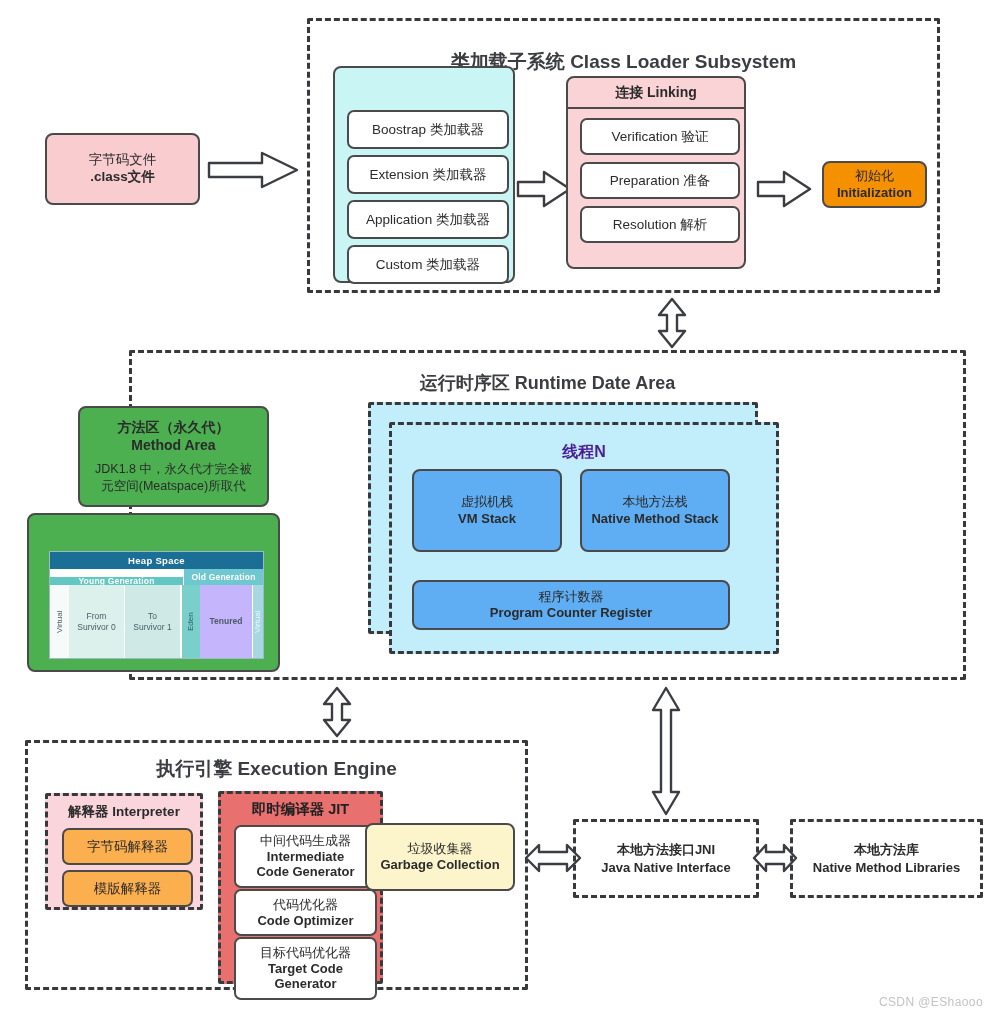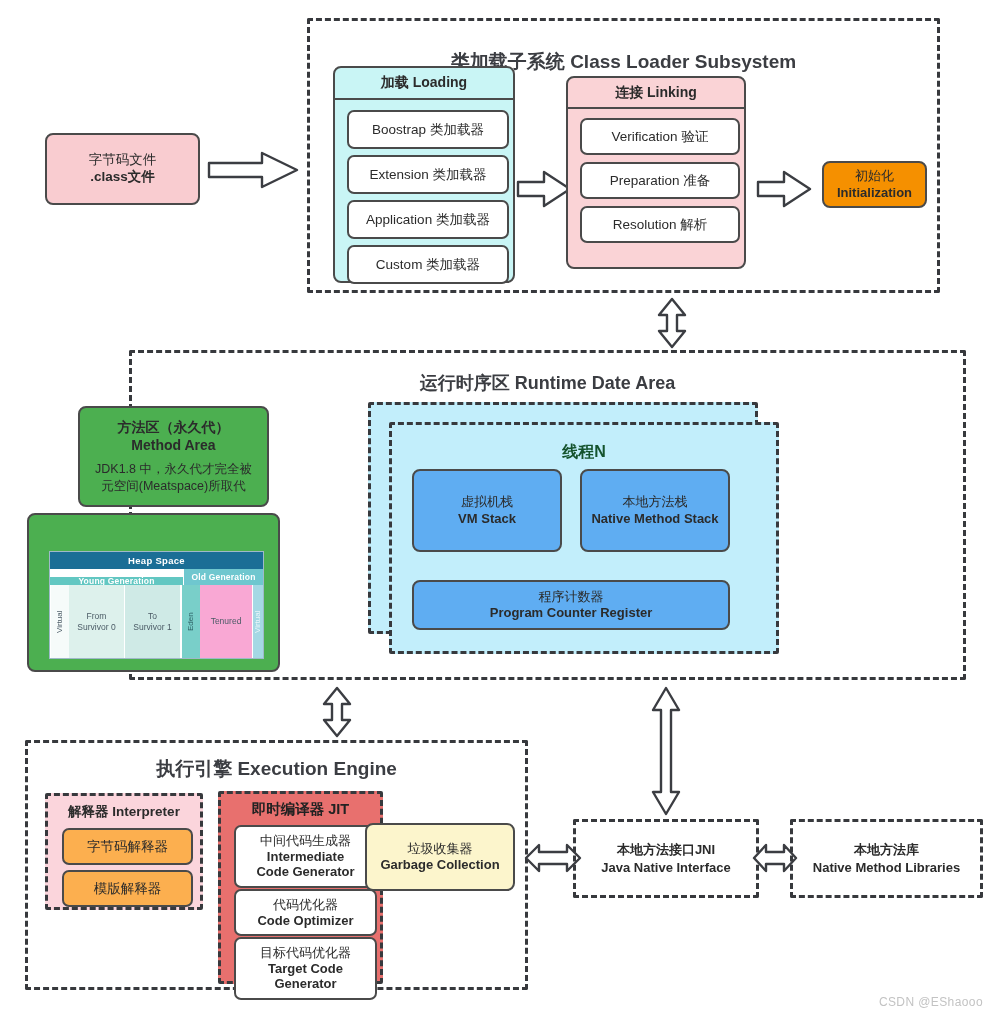--- a/index.html
+++ b/index.html
@@ -123,34 +123,34 @@
   .seg{
     font-size:8.5px;color:#4b5b66;
     display:flex;align-items:center;justify-content:center;
     text-align:center;line-height:1.25;border-right:1px solid #ffffff;
   }
   .seg.vert{writing-mode:vertical-rl;transform:rotate(180deg);font-size:8px;}
   #seg-virtual1{flex:0 0 18px;background:#f6fbfa;}
   #seg-from{flex:0 0 55px;background:#ddf1ec;}
   #seg-to{flex:0 0 55px;background:#cfeae6;}
   #seg-eden{flex:0 0 18px;background:#79cfc9;color:#2c5f63;}
-  #seg-tenured{flex:0 0 52px;background:#f9a8d4;}
+  #seg-tenured{flex:0 0 52px;background:#c4b5fd;font-weight:bold;}
   #seg-virtual2{flex:1;background:#a5d8e4;color:#e9f6fa;border-right:none;}
 
   #thread-stack-ghost{
     left:368px;top:402px;width:390px;height:232px;
     background:#c2eefb;border:3px dashed #37393d;border-radius:2px;
   }
   #thread-panel{
     left:389px;top:422px;width:390px;height:232px;
     background:#c2eefb;border:3px dashed #37393d;border-radius:2px;
   }
   #thread-title{
     position:absolute;left:0;top:17px;width:100%;text-align:center;
-    font-size:16px;font-weight:bold;color:#14532d;
+    font-size:16px;font-weight:bold;color:#4c1d95;
   }
   #vm-stack{left:20px;top:44px;width:150px;height:83px;font-size:13px;}
   #native-stack{left:188px;top:44px;width:150px;height:83px;font-size:13px;}
   #pc-register{left:20px;top:155px;width:318px;height:50px;font-size:13px;}
 
   
   #exec-engine{left:25px;top:740px;width:503px;height:250px;}
   #exec-title{top:13px;font-size:19px;}
 
   #interpreter-panel{
@@ -215,21 +215,20 @@
 </div>
 
 <svg class="arrow" style="left:207px;top:150px;" width="95" height="40" viewBox="0 0 95 40">
   <polygon points="2,13 55,13 55,3 90,20 55,37 55,27 2,27" fill="#ffffff" stroke="#3b3d42" stroke-width="2.4" stroke-linejoin="round"></polygon>
 </svg>
 
 <div class="abs dashed-outer" id="cls-subsystem">
   <div class="section-title" id="cls-title">类加载子系统 Class Loader Subsystem</div>
 
   <div class="abs" id="loading-panel">
-    <div id="loading-head">加载 Loading</div>
     <div class="loader-item" style="top:42px;">Boostrap 类加载器</div>
     <div class="loader-item" style="top:87px;">Extension 类加载器</div>
     <div class="loader-item" style="top:132px;">Application 类加载器</div>
     <div class="loader-item" style="top:177px;">Custom 类加载器</div>
   </div>
 
   <svg class="arrow" style="left:206px;top:148px;" width="58" height="40" viewBox="0 0 58 40">
     <polygon points="2,13 28,13 28,3 54,20 28,37 28,27 2,27" fill="#ffffff" stroke="#3b3d42" stroke-width="2.4" stroke-linejoin="round"></polygon>
   </svg>
 

